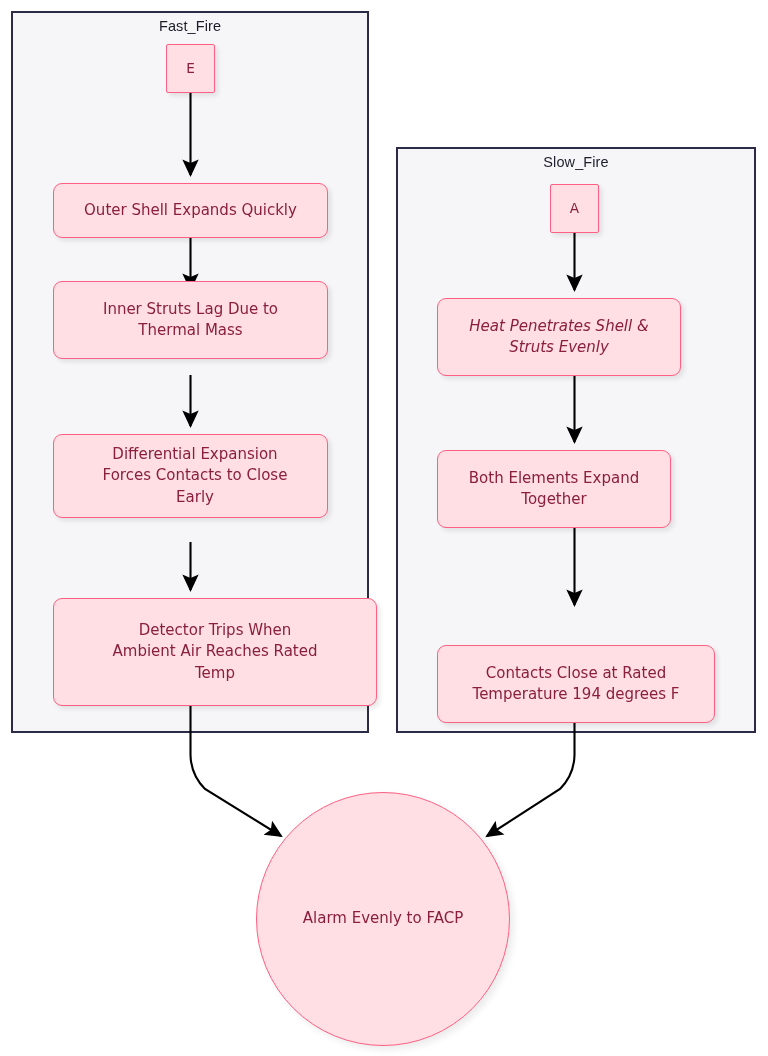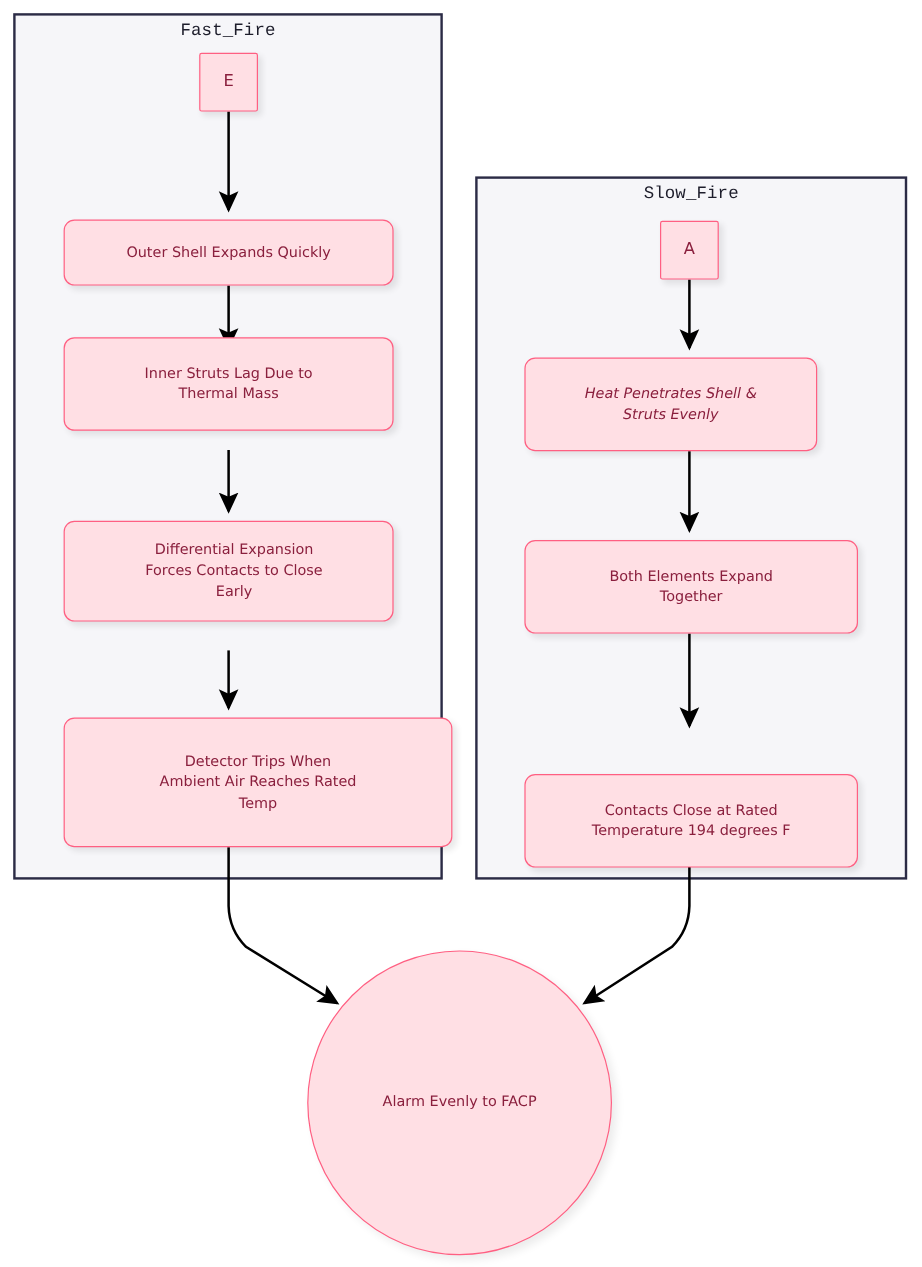--- a/index.html
+++ b/index.html
@@ -46,21 +46,21 @@
     padding-left: 34px;
   }
   .subgraph-title {
     position: absolute;
     top: 5px;
     left: 0;
     width: 100%;
     text-align: center;
     font-size: 14.5px;
     color: #1d1d2b;
-    font-family: Liberation Mono, monospace;
+    font-family: Liberation Sans, sans-serif;
     letter-spacing: 0.1px;
     white-space: nowrap;
   }
 
   
   #edges {
     position: absolute;
     left: 0;
     top: 0;
     width: 768px;
@@ -75,21 +75,21 @@
     z-index: 3;
     box-sizing: border-box;
     background: #ffdfe4;
     border: 1.6px solid #ff5f82;
     color: #8a1f3d;
     display: flex;
     align-items: center;
     justify-content: center;
     text-align: center;
     line-height: 1.42;
-    font-size: 12px;
+    font-size: 15px;
     padding: 2px 8px;
     box-shadow: 3px 3px 5px rgba(0,0,0,0.09);
   }
   .node.rounded {
     border-radius: 9px;
   }
   .node.square {
     border-radius: 2px;
     font-size: 13.6px;
   }
@@ -105,21 +105,21 @@
   
   #node-start-e     { left: 166px; top: 44px;  width: 49px;  height: 49px; }
   #node-f1          { left: 53px;  top: 183px; width: 275px; height: 55px; }
   #node-f2          { left: 53px;  top: 281px; width: 275px; height: 78px; }
   #node-f3          { left: 53px;  top: 434px; width: 275px; height: 84px; padding-left: 17px; }
   #node-f4          { left: 53px;  top: 598px; width: 324px; height: 108px; }
 
   
   #node-start-a     { left: 550px; top: 184px; width: 49px;  height: 49px; }
   #node-s1          { left: 437px; top: 298px; width: 244px; height: 78px; font-style: italic; }
-  #node-s2          { left: 437px; top: 450px; width: 278px; height: 78px; }
+  #node-s2          { left: 437px; top: 450px; width: 234px; height: 78px; }
   #node-s3          { left: 437px; top: 613px; width: 278px; height: 78px; margin-top: 32px; }
 
   
   #node-alarm       { left: 256px; top: 792px; width: 254px; height: 254px; }
 </style>
 </head>
 <body>
 
 <div id="canvas">
 

